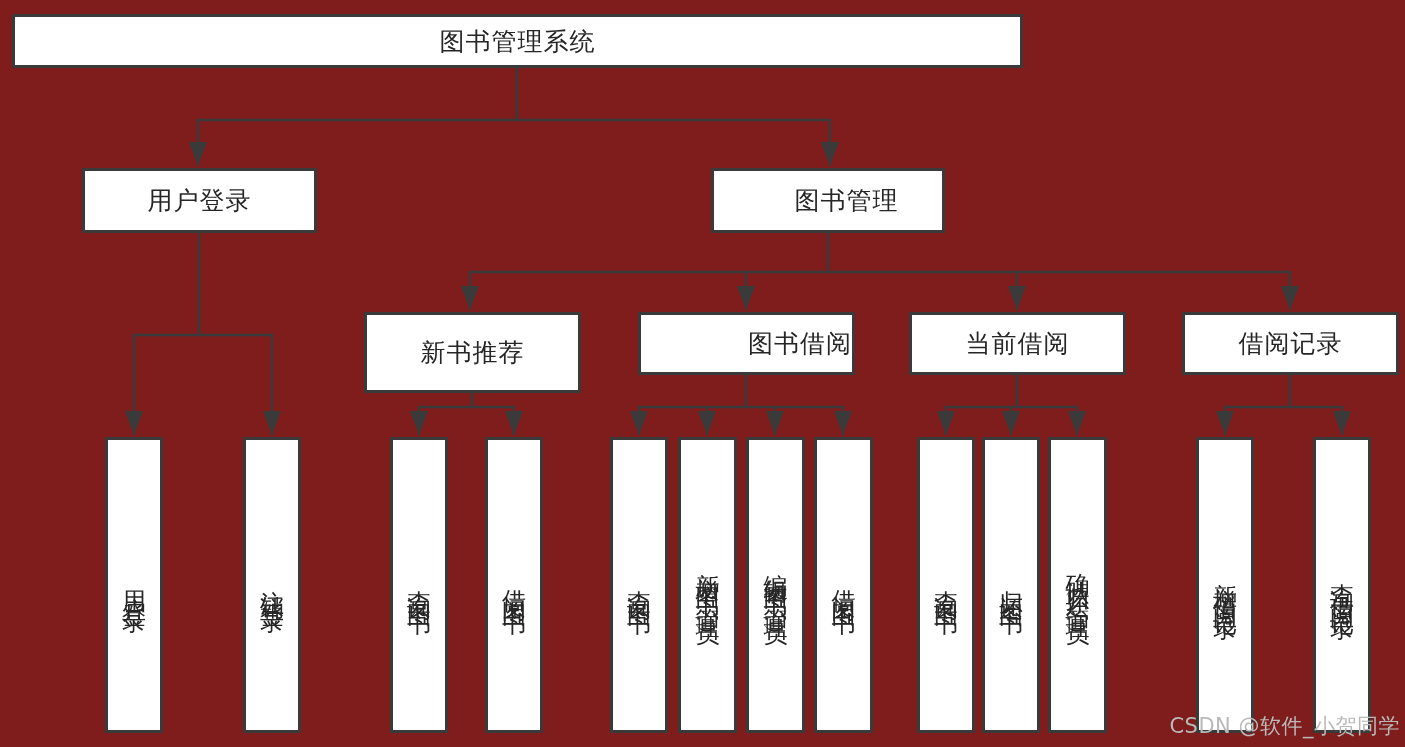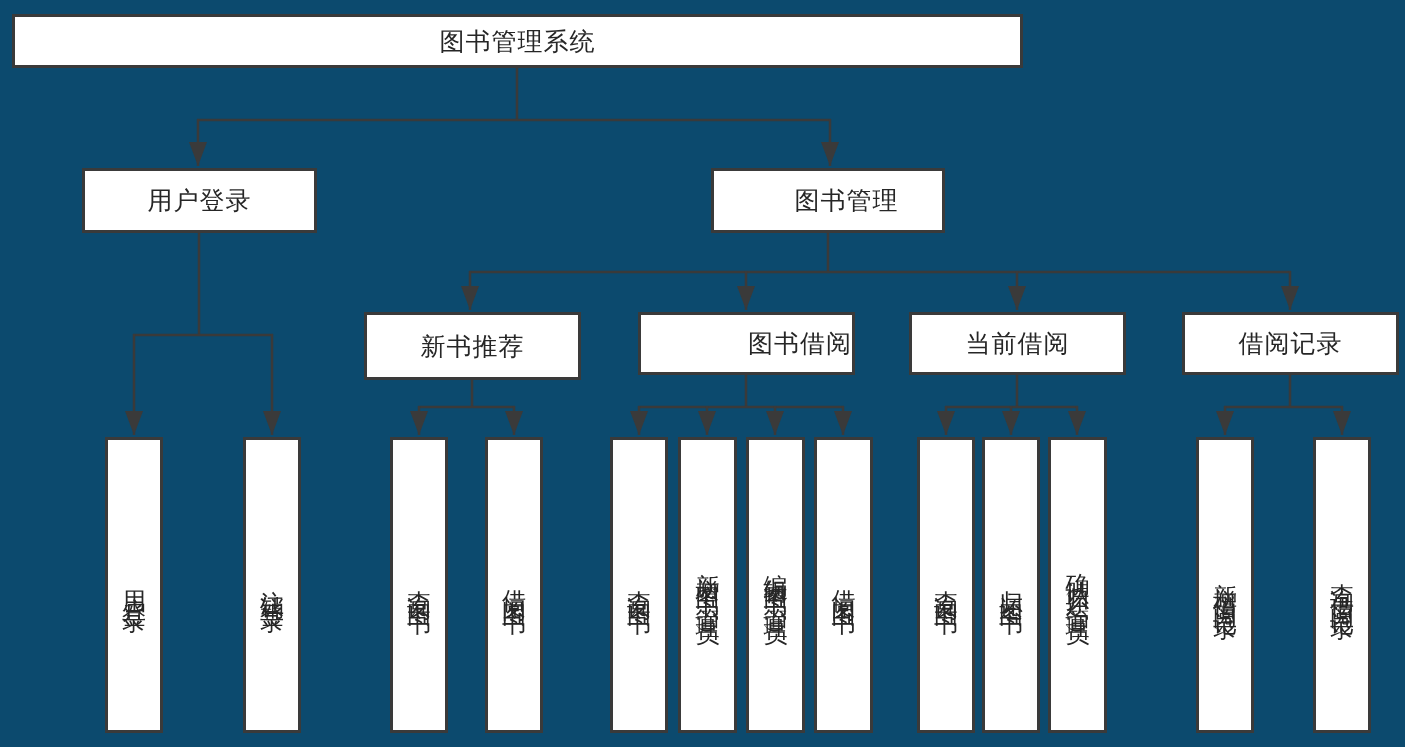--- a/index.html
+++ b/index.html
@@ -1,21 +1,21 @@
 <!DOCTYPE html>
 <html><head>
 <meta charset="utf-8">
 <title>Diagram</title>
 <style>
   html, body { margin: 0; padding: 0; background: #ffffff; }
   .canvas {
     position: relative;
     width: 1405px;
     height: 747px;
-    background: #0c4a6e;
+    background: #7f1d1d;
     font-family: "DejaVu Sans", "Liberation Sans", sans-serif;
     overflow: hidden;
   }
   svg.connectors {
     position: absolute;
     left: 0; top: 0;
     width: 1405px; height: 747px;
     z-index: 1;
   }
   svg.connectors line {
@@ -127,21 +127,21 @@
     <span class="h-label">图书管理系统</span>
   </div>
 
   <div class="box" style="left:82px; top:168px; width:235px; height:65px;">
     <span class="h-label">用户登录</span>
   </div>
   <div class="box" style="left:711px; top:168px; width:234px; height:65px;padding-left:37px;">
     <span class="h-label">图书管理</span>
   </div>
 
-  <div class="box" style="left:364px; top:312px; width:217px; height:68px;">
+  <div class="box" style="left:364px; top:312px; width:217px; height:81px;">
     <span class="h-label">新书推荐</span>
   </div>
   <div class="box" style="left:638px; top:312px; width:217px; height:63px;justify-content:flex-end;">
     <span class="h-label">图书借阅</span>
   </div>
   <div class="box" style="left:1182px; top:312px; width:217px; height:63px;">
     <span class="h-label">借阅记录</span>
   </div>
   <div class="box" style="left:909px; top:312px; width:217px; height:63px;">
     <span class="h-label">当前借阅</span>
@@ -184,14 +184,15 @@
     <span class="v-label">确认归还（管理员）</span>
   </div>
 
   <div class="box leaf" style="left:1196px; top:437px; width:58px; height:296px;">
     <span class="v-label">新增借阅记录</span>
   </div>
   <div class="box leaf" style="left:1313px; top:437px; width:58px; height:296px;">
     <span class="v-label">查询借阅记录</span>
   </div>
 
+  <div class="watermark">CSDN @软件_小贺同学</div>
 
 </div>
 
 </body></html>

